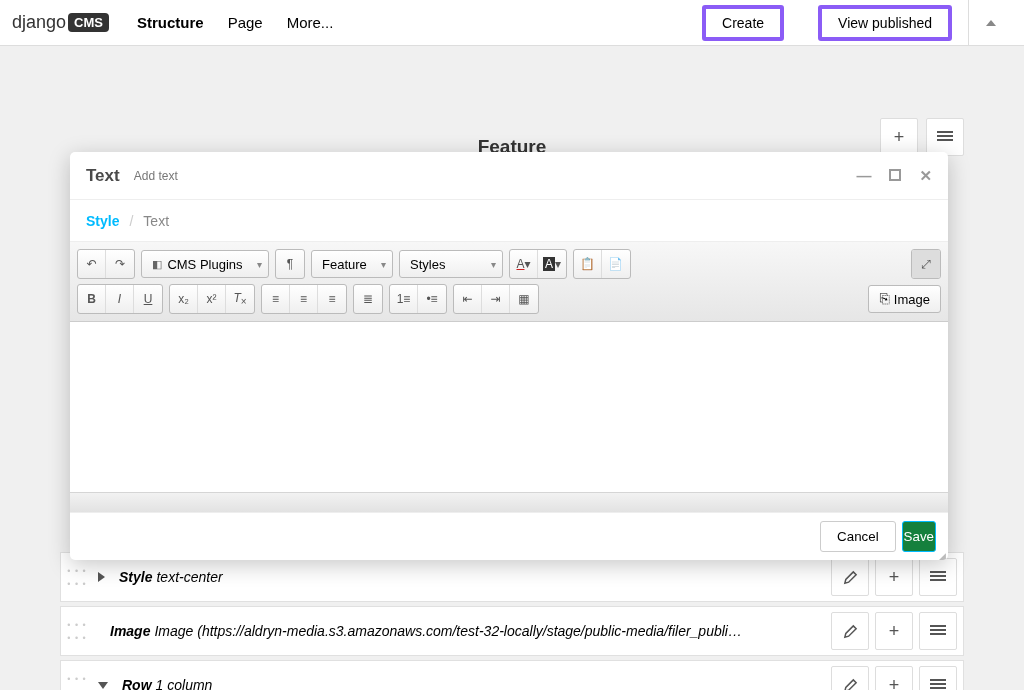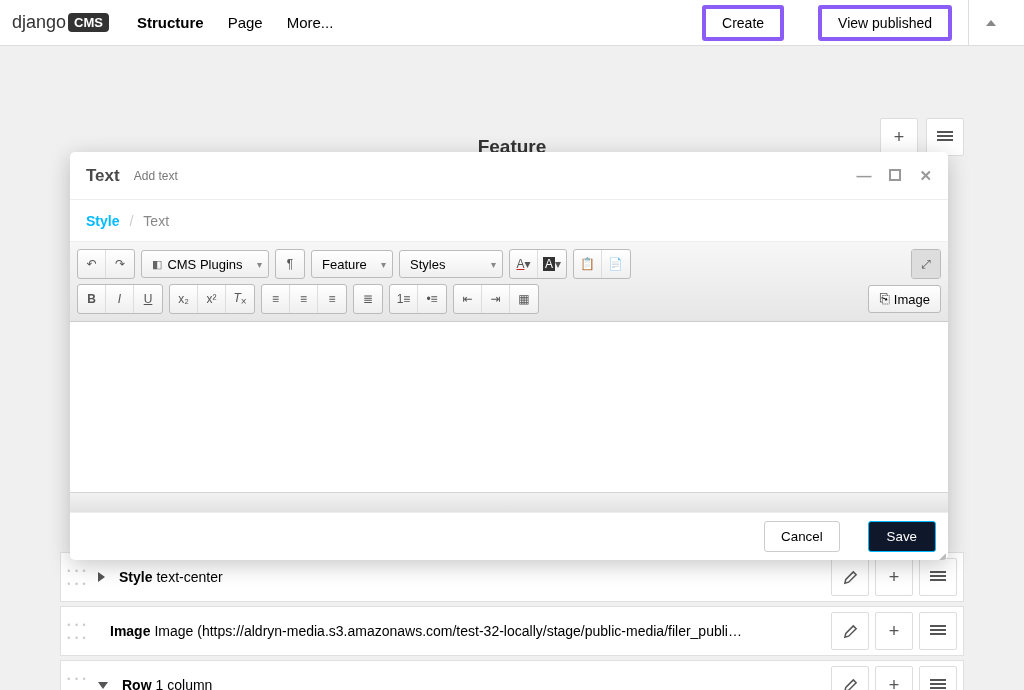--- a/index.html
+++ b/index.html
@@ -26,21 +26,21 @@
 .header-actions { position: absolute; right: 60px; top: 118px; display: flex; gap: 8px; }
 .icon-btn { width: 38px; height: 38px; border: 1px solid #ddd; background: #fff; display: flex; align-items: center; justify-content: center; cursor: pointer; border-radius: 2px; font-size: 18px; color: #555; }
 .plugin-list { padding: 0 60px; position: absolute; top: 552px; left: 0; right: 0; }
 .plugin-row { display: flex; align-items: center; background: #fff; border: 1px solid #e0e0e0; height: 50px; margin-bottom: 4px; position: relative; }
 .plugin-row.indent-1 { }
 .drag-dots { width: 22px; display: flex; flex-direction: column; align-items: center; gap: 3px; color: #ccc; font-size: 9px; letter-spacing: 1px; margin-left: 5px; }
 .drag-dots::before, .drag-dots::after { content: "• • •"; }
 .tri { width: 0; height: 0; margin: 0 10px; }
 .tri-right { border-top: 5px solid transparent; border-bottom: 5px solid transparent; border-left: 7px solid #555; }
 .tri-down { border-left: 5px solid transparent; border-right: 5px solid transparent; border-top: 7px solid #555; }
-.plugin-label { flex: 1; padding-left: 4px; white-space: nowrap; overflow: hidden; text-overflow: ellipsis; }
+.plugin-label { flex: 1; padding-left: 4px; white-space: nowrap; overflow: hidden; text-overflow: ellipsis; font-style: italic; }
 .plugin-label b { font-weight: bold; margin-right: 4px; }
 .row-actions { display: flex; gap: 6px; margin-right: 6px; }
 .modal { position: absolute; top: 152px; left: 70px; width: 878px; background: #fff; border-radius: 5px; box-shadow: 0 5px 22px rgba(0,0,0,0.22); overflow: hidden; }
 .modal-header { display: flex; align-items: center; height: 48px; padding: 0 16px; border-bottom: 1px solid #eee; }
 .modal-title { font-size: 17px; font-weight: bold; color: #4a4a4a; margin-right: 14px; }
 .modal-subtitle { font-size: 12px; color: #777; }
 .modal-header-actions { margin-left: auto; display: flex; gap: 18px; color: #999; font-size: 15px; }
 .modal-header-actions span { cursor: pointer; }
 .breadcrumb { height: 42px; display: flex; align-items: center; padding: 0 16px; border-bottom: 1px solid #eee; font-size: 14px; gap: 10px; }
 .breadcrumb .bc-active { color: #0bf; font-weight: 600; }
@@ -51,24 +51,24 @@
 .tb-row:last-child { margin-bottom: 0; }
 .tb-grp { display: flex; border: 1px solid #bbb; border-radius: 3px; background: linear-gradient(#fff,#efefef); overflow: hidden; }
 .tb-btn { width: 28px; height: 28px; display: flex; align-items: center; justify-content: center; font-size: 12px; color: #555; border-right: 1px solid #ddd; cursor: pointer; font-family: Arial; }
 .tb-btn:last-child { border-right: none; }
 .tb-select { height: 28px; border: 1px solid #bbb; border-radius: 3px; background: linear-gradient(#fff,#efefef); padding: 0 20px 0 10px; font-size: 13px; display: flex; align-items: center; position: relative; cursor: pointer; }
 .tb-select::after { content: "▾"; position: absolute; right: 6px; color: #888; font-size: 10px; }
 .tb-spacer { flex: 1; }
 .source-btn { height: 28px; border: 1px solid #bbb; border-radius: 3px; background: linear-gradient(#fff,#efefef); padding: 0 10px; font-size: 13px; display: flex; align-items: center; gap: 4px; cursor: pointer; }
 .editor-body { height: 170px; background: #fff; }
 .editor-bottom-bar { height: 20px; background: linear-gradient(#f2f2f2,#e2e2e2); border-top: 1px solid #d5d5d5; }
-.modal-footer { height: 48px; display: flex; align-items: center; justify-content: flex-end; padding: 0 12px; gap: 28px; border-top: 1px solid #eee; position: relative; }
+.modal-footer { height: 48px; display: flex; align-items: center; justify-content: flex-end; padding: 0 12px; gap: 6px; border-top: 1px solid #eee; position: relative; }
 .modal-footer .resize-handle { position: absolute; right: 2px; bottom: 1px; font-size: 9px; color: #bbb; cursor: nwse-resize; line-height: 0.6; }
 .btn-cancel { border: 1px solid #ccc; background: #fff; padding: 7px 16px; border-radius: 3px; cursor: pointer; }
-.btn-save { background: #0f172a; border: 1px solid #0bf; color: #fff; padding: 7px 18px; border-radius: 3px; cursor: pointer; font-weight: 500; }
+.btn-save { background: #15803d; border: 1px solid #0bf; color: #fff; padding: 7px 1px; border-radius: 3px; cursor: pointer; font-weight: 500; }
 svg.ico { width: 15px; height: 15px; stroke: #555; fill: none; stroke-width: 1.6; }
 .bars { display: inline-block; width: 16px; height: 12px; }
 .bars span { display: block; height: 2px; background: #555; margin-bottom: 2px; }
 </style>
 </head>
 <body>
 
 <div class="toolbar">
   <div class="logo">
     <span>django</span>

